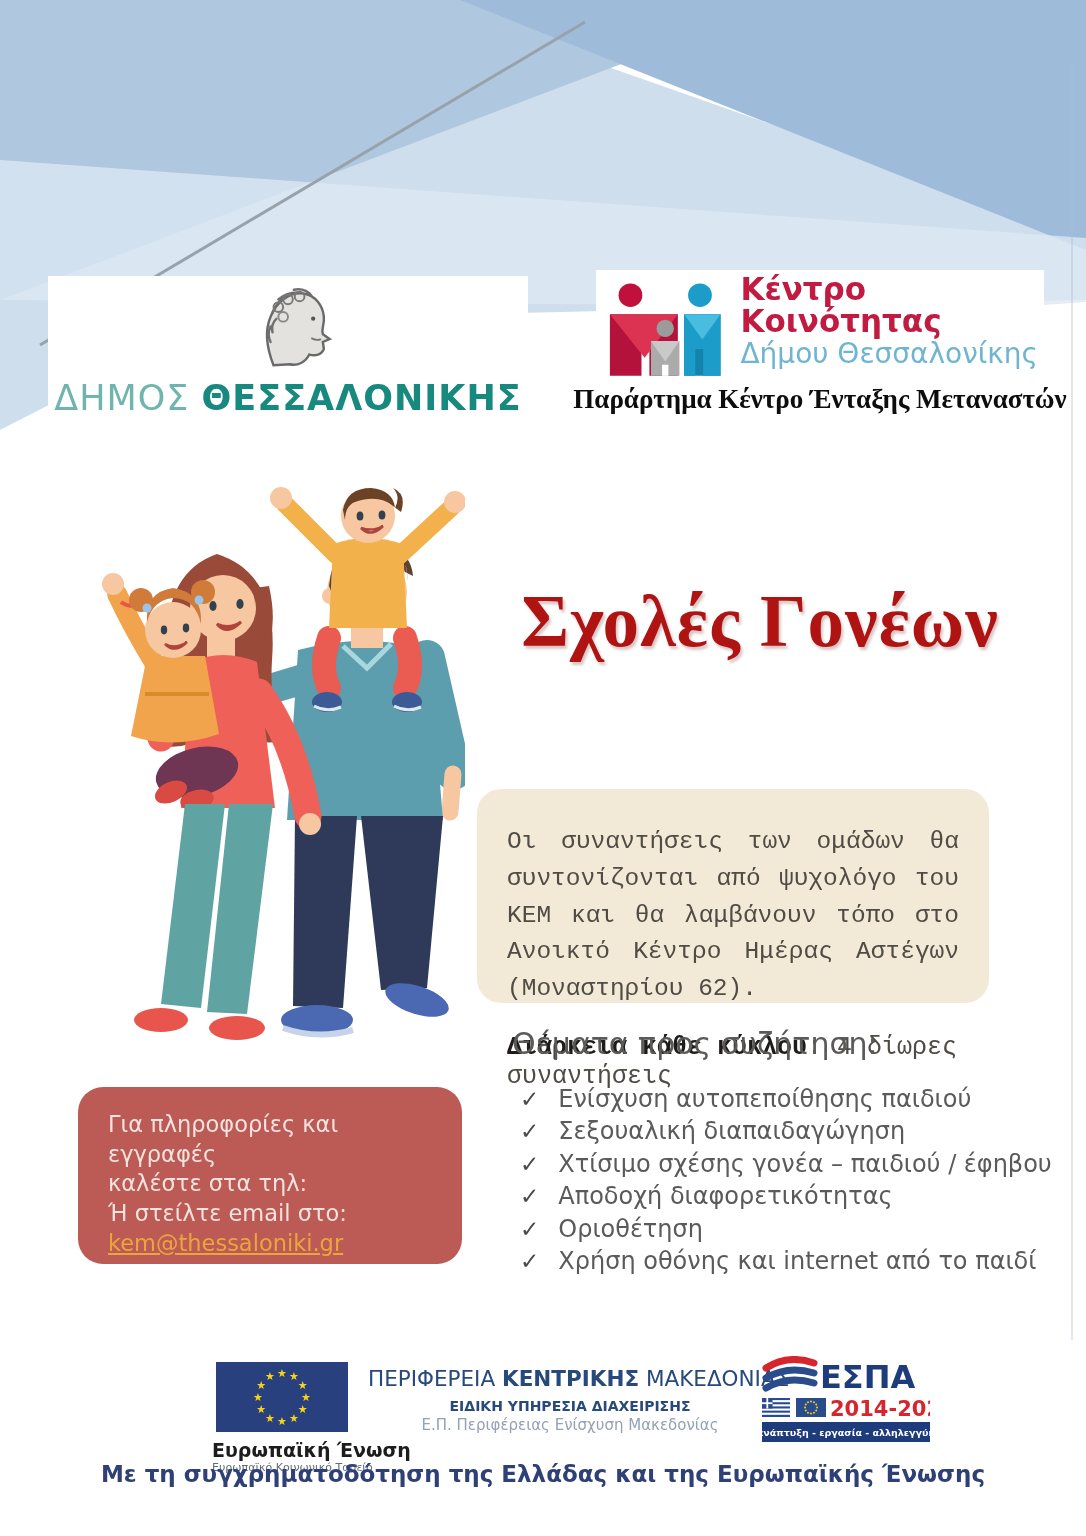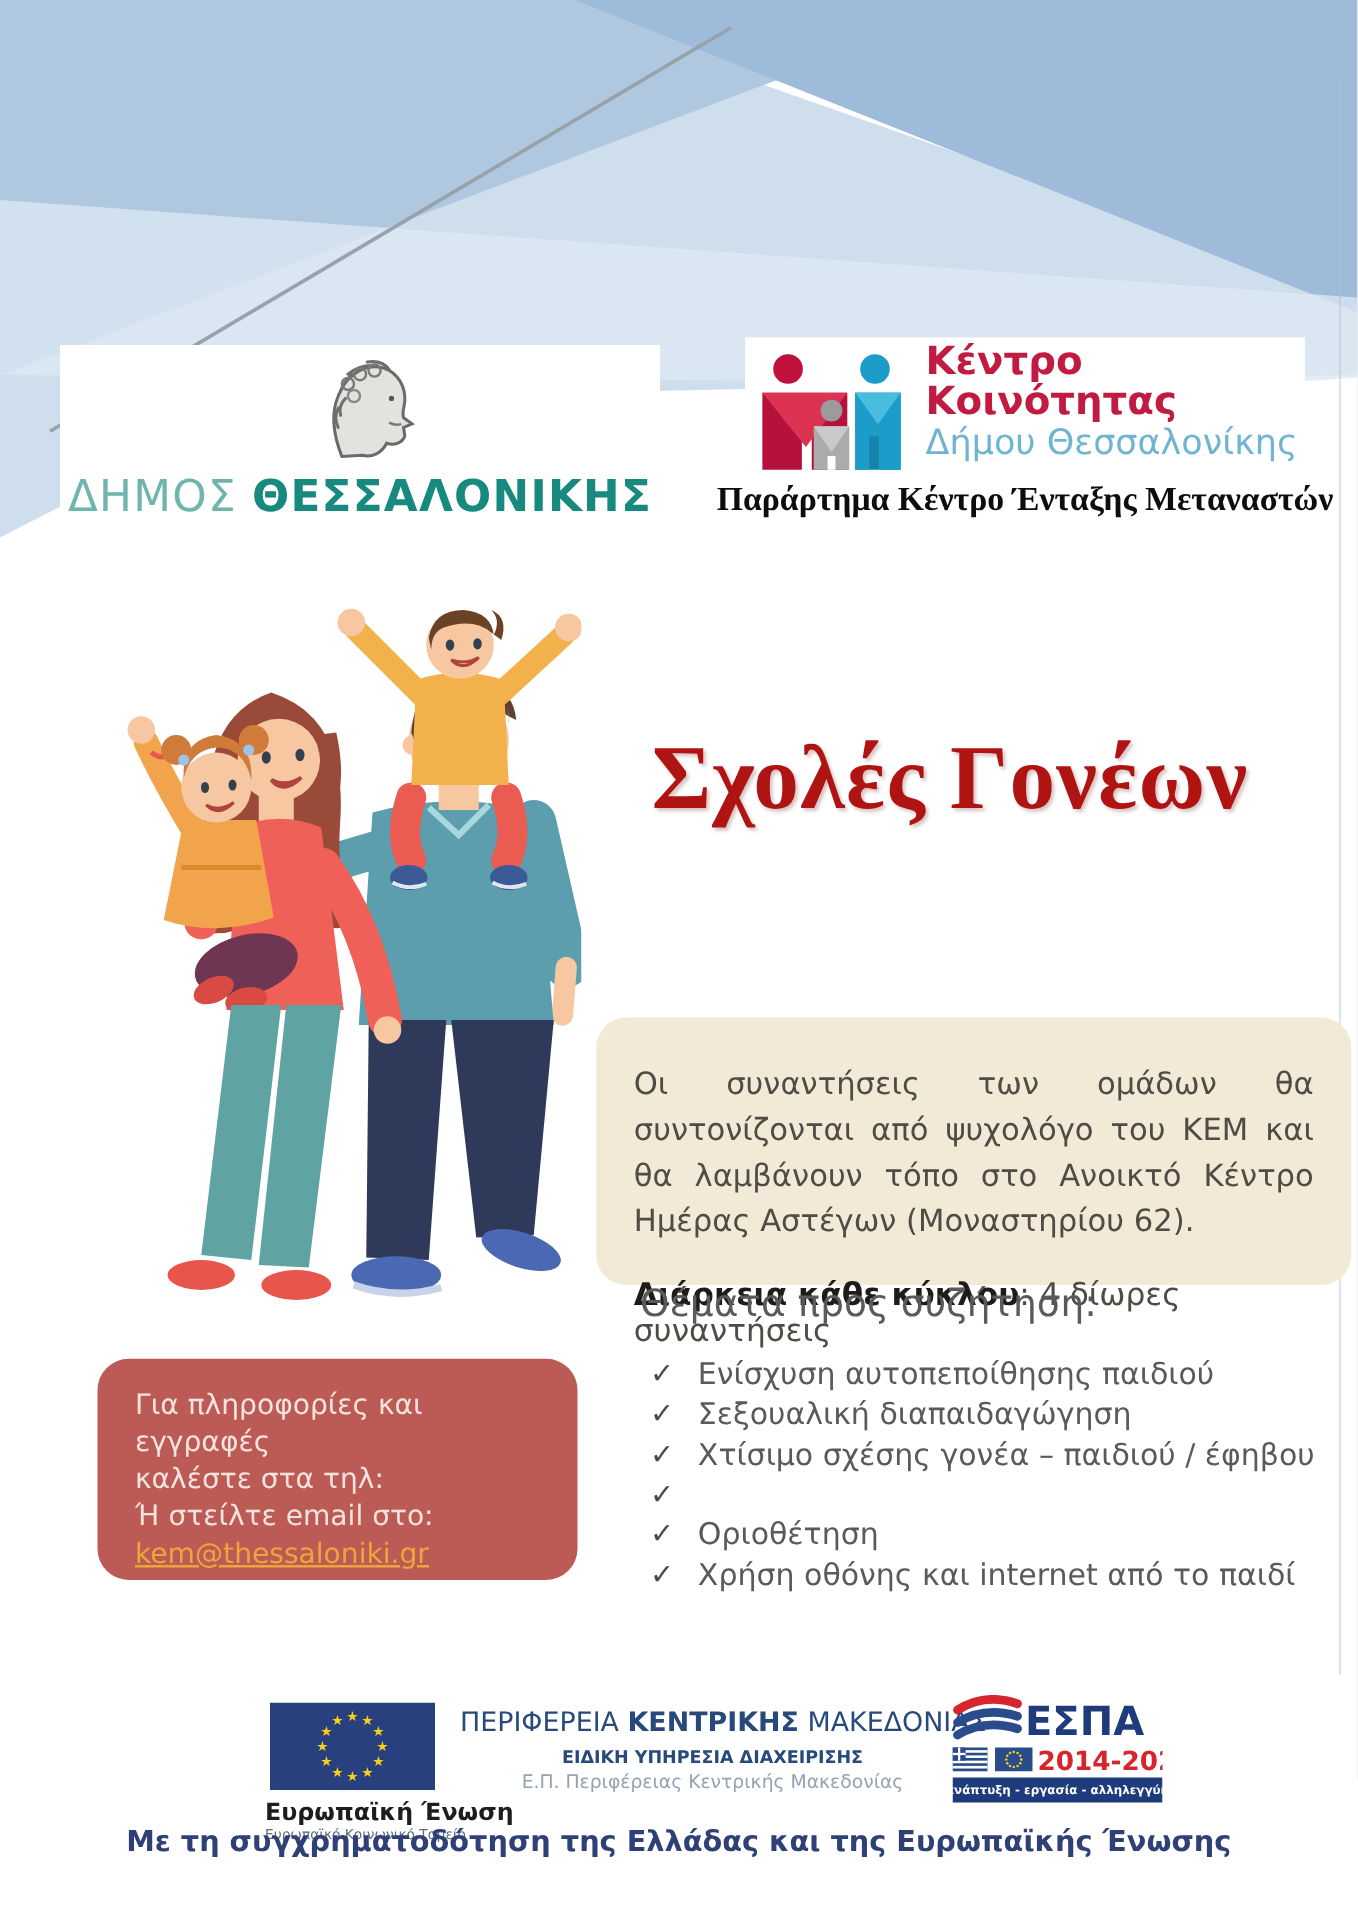--- a/index.html
+++ b/index.html
@@ -20,22 +20,22 @@
   .cc-text .t2{color:#6fb5d2;font-weight:400;font-size:28px;margin-top:3px;}
   .branch{left:570px;top:384px;width:500px;text-align:center;
     font-family:"Liberation Serif","DejaVu Serif",serif;font-weight:700;
     font-size:27px;color:#0d0d0d;white-space:nowrap;}
   
   .main-title{left:468px;top:580px;width:584px;text-align:center;
     font-family:"Liberation Serif","DejaVu Serif",serif;font-weight:700;
     font-size:73px;color:#af1412;letter-spacing:1px;
     text-shadow:2px 3px 3px rgba(110,40,40,.28);}
   
-  .info-box{left:477px;top:814px;width:604px;height:214px;box-sizing:border-box;
-    background:#f2ead6;border-radius:24px;padding:35px 30px 0 30px;}
+  .info-box{left:477px;top:789px;width:512px;height:214px;box-sizing:border-box;
+    background:#f2ead6;border-radius:24px;padding:35px 30px 0 30px;font-family:Liberation Mono, monospace;}
   .info-box p{margin:0;font-size:24.5px;line-height:1.5;color:#4f4b45;text-align:justify;}
   .duration{margin-top:25px;font-size:25px;color:#4f4b45;}
   .duration .lbl{font-weight:700;color:#1e1b18;}
   
   .topics-head{left:512px;top:1026px;font-size:30px;color:#5a5a5a;}
   .topics{left:520px;top:1086px;width:552px;}
   .topic-row{display:flex;gap:19px;align-items:flex-start;margin-bottom:6px;
     font-size:24px;color:#5a5a5a;line-height:1.1;white-space:nowrap;}
   .topic-row .chk{color:#4a4a4a;font-size:23px;transform:translateY(1px);}
   
@@ -213,20 +213,21 @@
     <div class="topic-row">
       <span class="chk">✓</span>
       <span>Σεξουαλική διαπαιδαγώγηση</span>
     </div>
     <div class="topic-row">
       <span class="chk">✓</span>
       <span>Χτίσιμο σχέσης γονέα – παιδιού / έφηβου</span>
     </div>
     <div class="topic-row">
       <span class="chk">✓</span>
+      <span>Αποδοχή διαφορετικότητας</span>
     </div>
     <div class="topic-row">
       <span class="chk">✓</span>
       <span>Οριοθέτηση</span>
     </div>
     <div class="topic-row">
       <span class="chk">✓</span>
       <span>Χρήση οθόνης και internet από το παιδί</span>
     </div>
   </div>
@@ -260,21 +261,21 @@
     <div class="eu-sub">Ευρωπαϊκό Κοινωνικό Ταμείο</div>
   </div>
 
   <div class="abs region-block">
     <div class="region-l1">
       <span>ΠΕΡΙΦΕΡΕΙΑ</span>
       <span class="b">ΚΕΝΤΡΙΚΗΣ</span>
       <span>ΜΑΚΕΔΟΝΙΑΣ</span>
     </div>
     <div class="region-l2">ΕΙΔΙΚΗ ΥΠΗΡΕΣΙΑ ΔΙΑΧΕΙΡΙΣΗΣ</div>
-    <div class="region-l3">Ε.Π. Περιφέρειας Κεντρικής Μακεδονίας</div>
+    <div class="region-l3">Ε.Π. Περιφέρειας Ενίσχυση Μακεδονίας</div>
   </div>
 
   <div class="abs espa-block">
     <svg width="168" height="90" viewBox="0 0 168 90">
       <path d="M4,12 Q26,-2 52,7" stroke="#d6252c" stroke-width="7" fill="none" stroke-linecap="round"></path>
       <path d="M4,22 Q26,9 52,17" stroke="#2b4c8c" stroke-width="7" fill="none" stroke-linecap="round"></path>
       <path d="M4,32 Q26,19 52,27" stroke="#2b4c8c" stroke-width="7" fill="none" stroke-linecap="round"></path>
       <text x="58" y="32" font-family="DejaVu Sans" font-weight="bold" font-size="32" fill="#1e3c7c">ΕΣΠΑ</text>
       <g>
         <rect x="0" y="42" width="28" height="19" fill="#2b4c8c"></rect>

